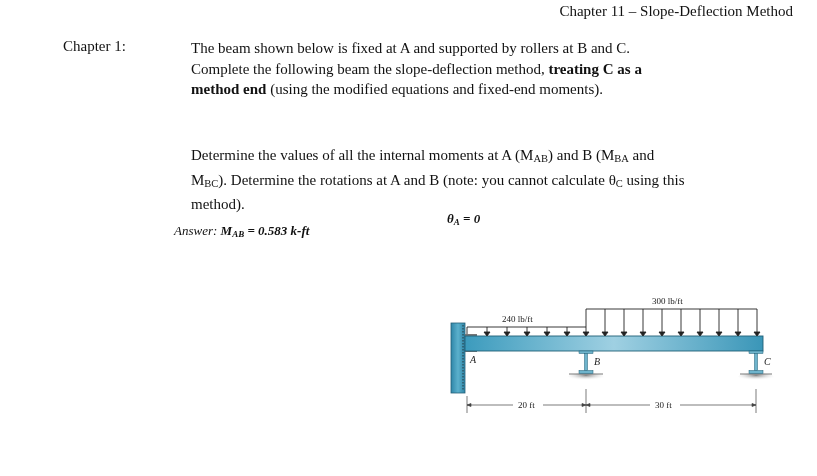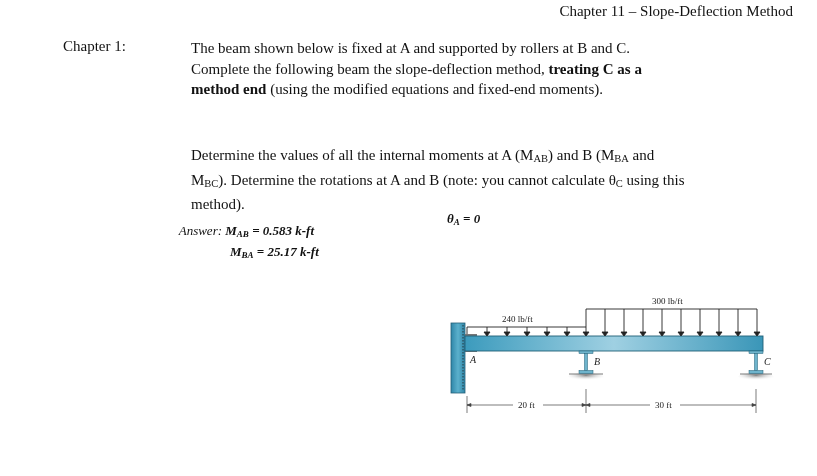--- a/index.html
+++ b/index.html
@@ -37,21 +37,20 @@
 </div>
 
 <div class="abs para p2">
   <div><span>Determine the values of all the internal moments at A (M</span><sub class="sc">AB</sub><span>) and B (M</span><sub class="sc">BA</sub><span> and</span></div>
   <div><span>M</span><sub class="sc">BC</sub><span>). Determine the rotations at A and B (note: you cannot calculate θ</span><sub class="sc">C</sub><span> using this</span></div>
   <div><span>method).</span></div>
 </div>
 
 <div class="abs ans ans-left">
   <div class="row1"><span class="lbl">Answer:</span> <span>M</span><sub>AB</sub><span> = 0.583 k-ft</span></div>
-  <div class="row2"><span>M</span><sub>BA</sub><span> = 25.17 k-ft</span></div>
 </div>
 
 <div class="abs ans ans-right">
   <div><span>θ</span><sub>A</sub><span> = 0</span></div>
 </div>
 
 <svg class="abs" style="left:440px;top:285px;" width="340" height="135" viewBox="0 0 340 135">
   <defs>
     <linearGradient id="beamGrad" x1="0" x2="1" y1="0" y2="0">
       <stop offset="0" stop-color="#3c9bbd"></stop>

